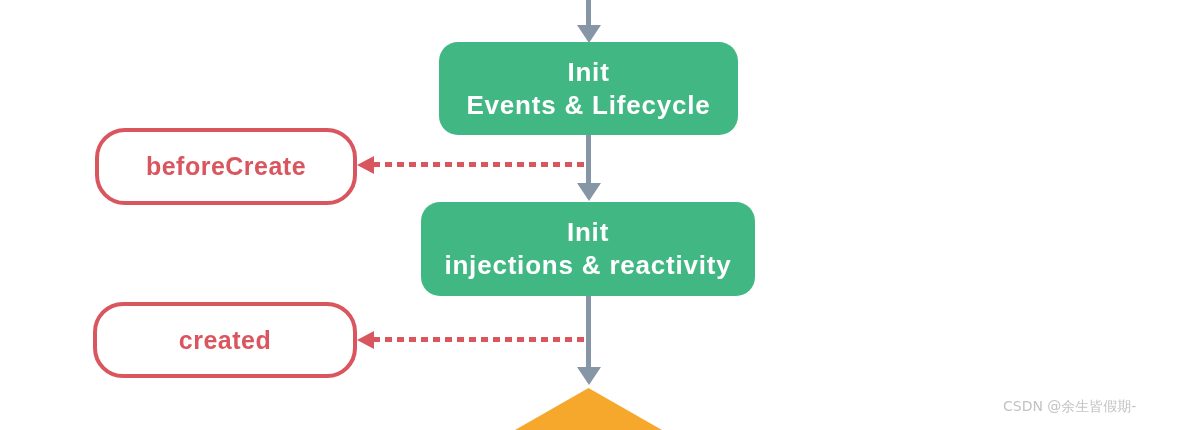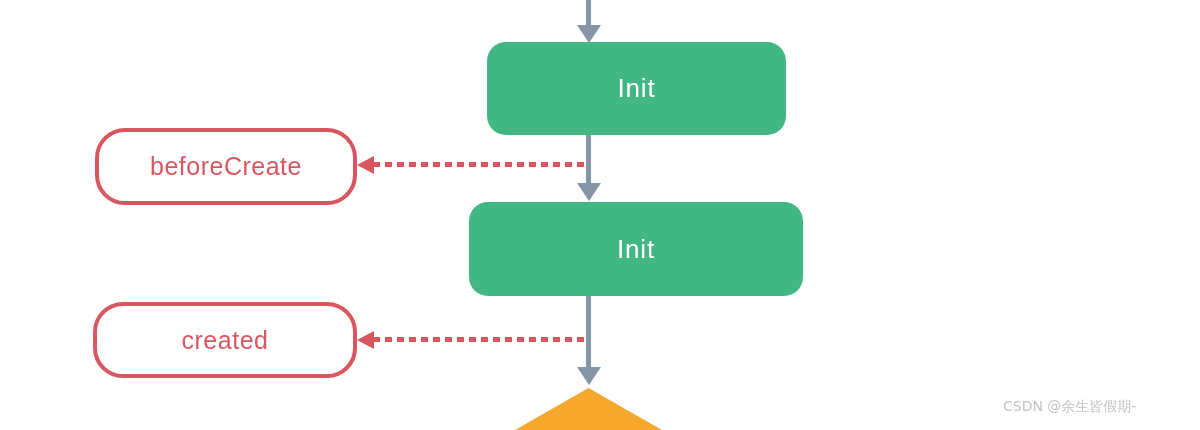--- a/index.html
+++ b/index.html
@@ -43,38 +43,37 @@
     border-radius: 19px;
     color: #ffffff;
     display: flex;
     flex-direction: column;
     align-items: center;
     justify-content: center;
     text-align: center;
     font-size: 26px;
     letter-spacing: 0.8px;
     line-height: 33px;
-    font-weight: 400;
-    margin-left: 48px;
+    font-weight: 700;
   }
   .node-init-events { left: 439px; top: 42px; width: 299px; height: 93px; }
   .node-init-injections { left: 421px; top: 202px; width: 334px; height: 94px; }
 
   
   .hook {
     position: absolute;
     background: #ffffff;
     border: 4px solid var(--red);
     border-radius: 30px;
     color: var(--red);
     display: flex;
     align-items: center;
     justify-content: center;
     font-size: 25px;
-    font-weight: 400;
+    font-weight: 700;
     letter-spacing: 0.5px;
   }
   .hook-before-create { left: 95px; top: 128px; width: 262px; height: 77px; }
   .hook-created { left: 93px; top: 302px; width: 264px; height: 76px; }
 
   
   .dash-line {
     position: absolute;
     left: 373px;
     width: 212px;
@@ -116,33 +115,35 @@
 </head>
 <body>
 
 <div class="canvas">
 
   <div class="vline" style="top:0; height:25px;"></div>
   <div class="vhead" style="top:25px;"></div>
 
   <div class="node node-init-events">
     <span>Init</span>
+    <span>Events &amp; Lifecycle</span>
   </div>
 
   <div class="hook hook-before-create">
     <span>beforeCreate</span>
   </div>
   <div class="dash-head" style="top:156px;"></div>
   <div class="dash-line" style="top:162px;"></div>
 
   <div class="vline" style="top:135px; height:48px;"></div>
   <div class="vhead" style="top:183px;"></div>
 
   <div class="node node-init-injections">
     <span>Init</span>
+    <span>injections &amp; reactivity</span>
   </div>
 
   <div class="hook hook-created">
     <span>created</span>
   </div>
   <div class="dash-head" style="top:331px;"></div>
   <div class="dash-line" style="top:337px;"></div>
 
   <div class="vline" style="top:296px; height:71px;"></div>
   <div class="vhead" style="top:367px;"></div>

